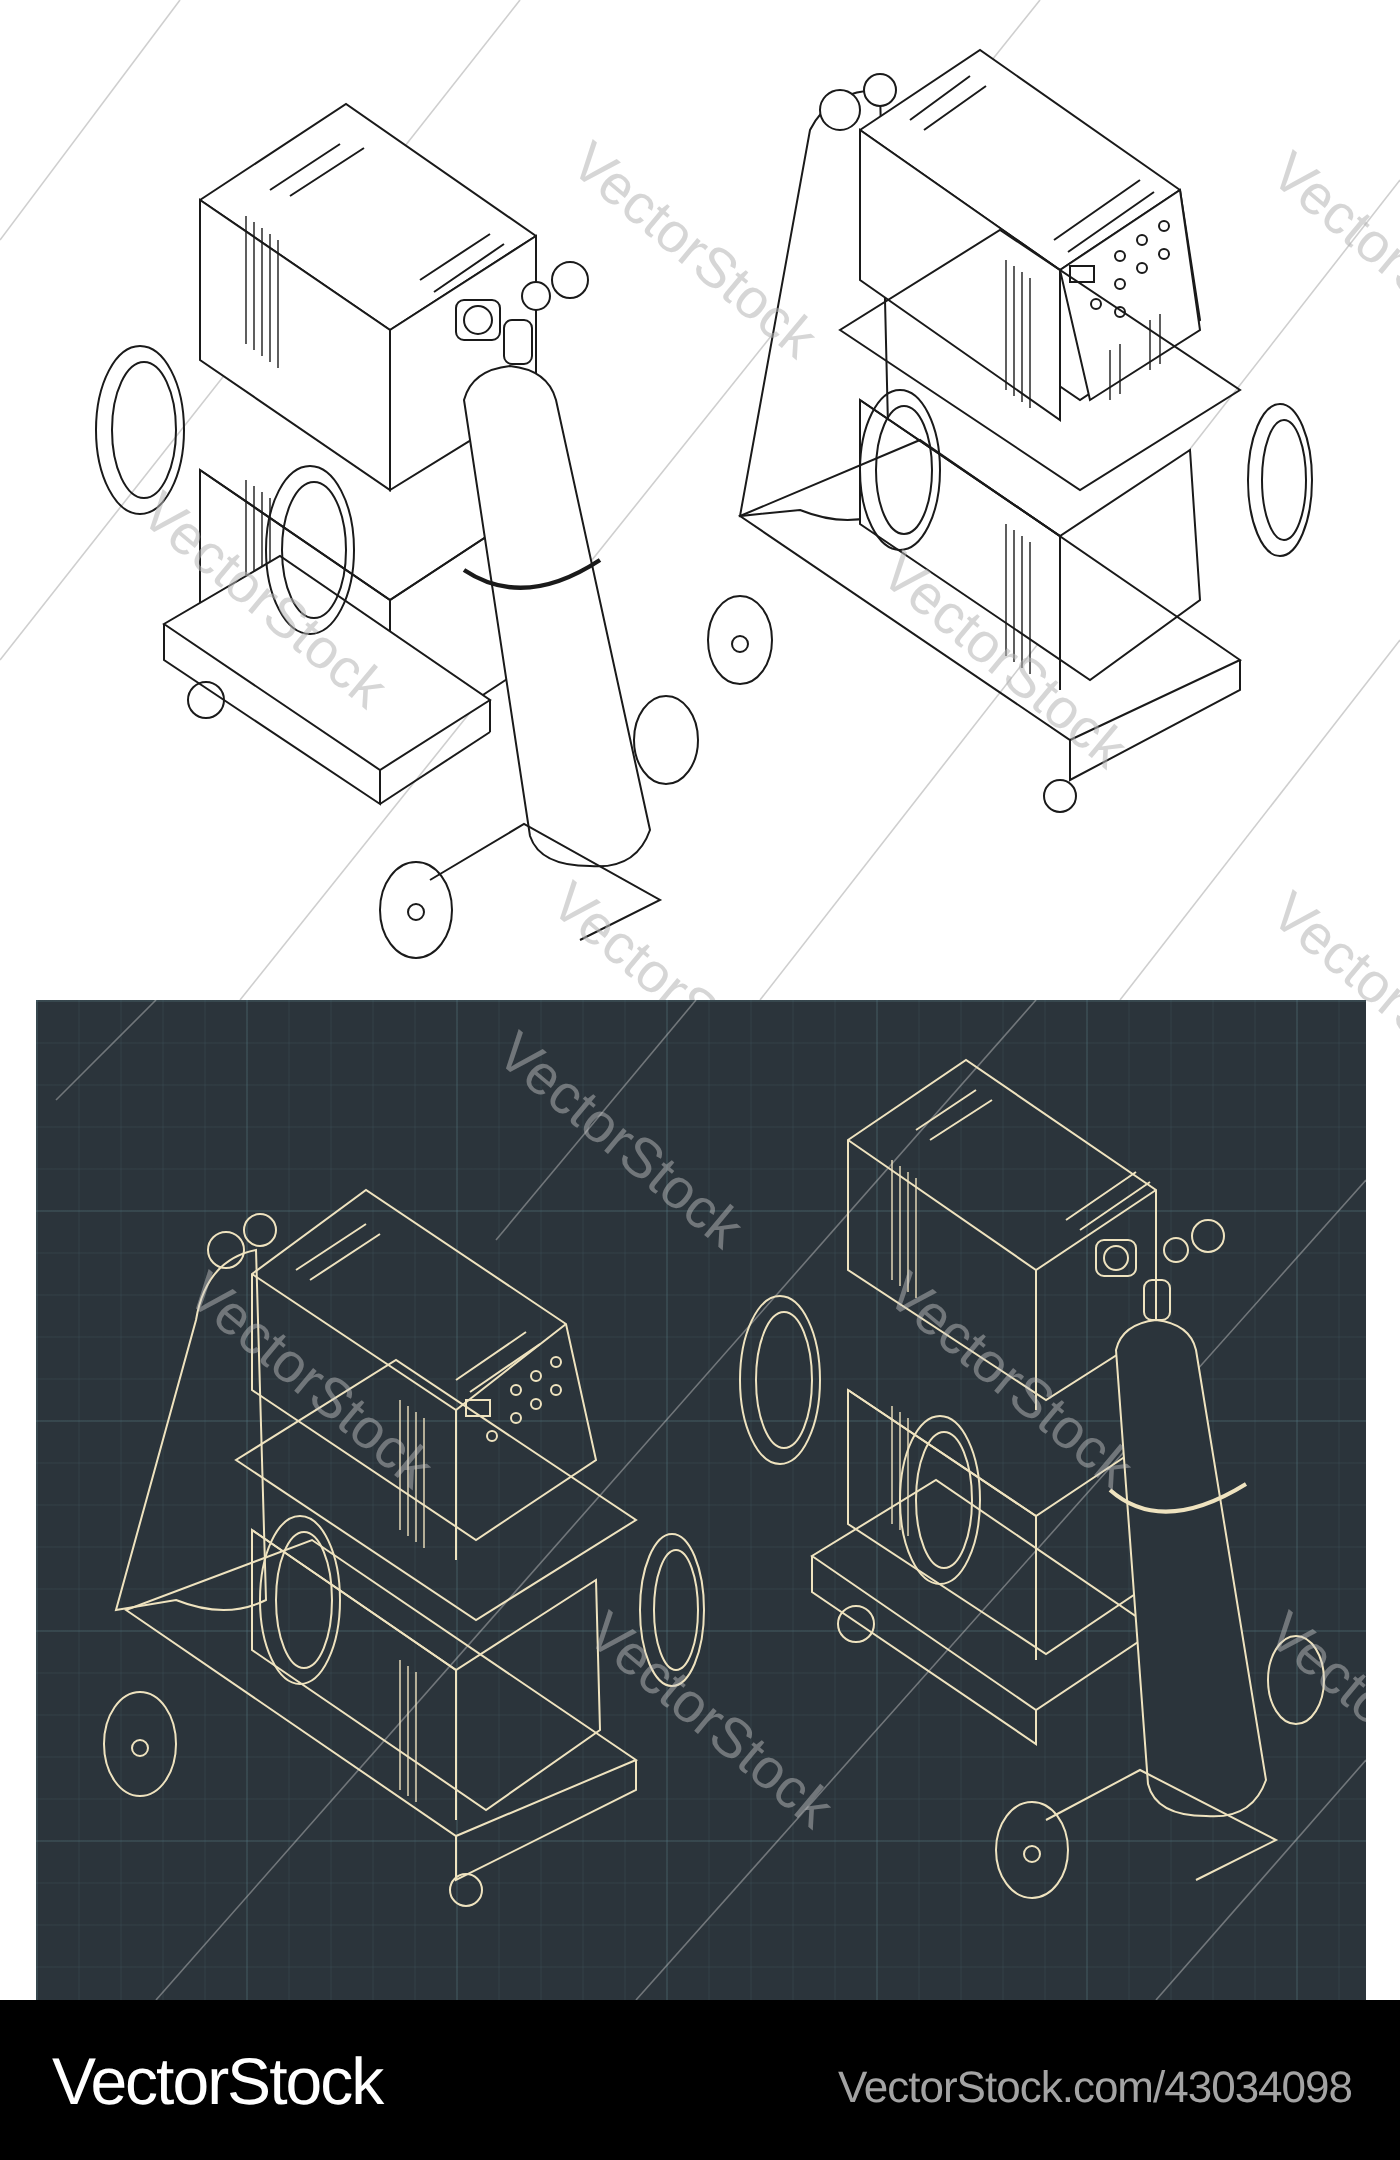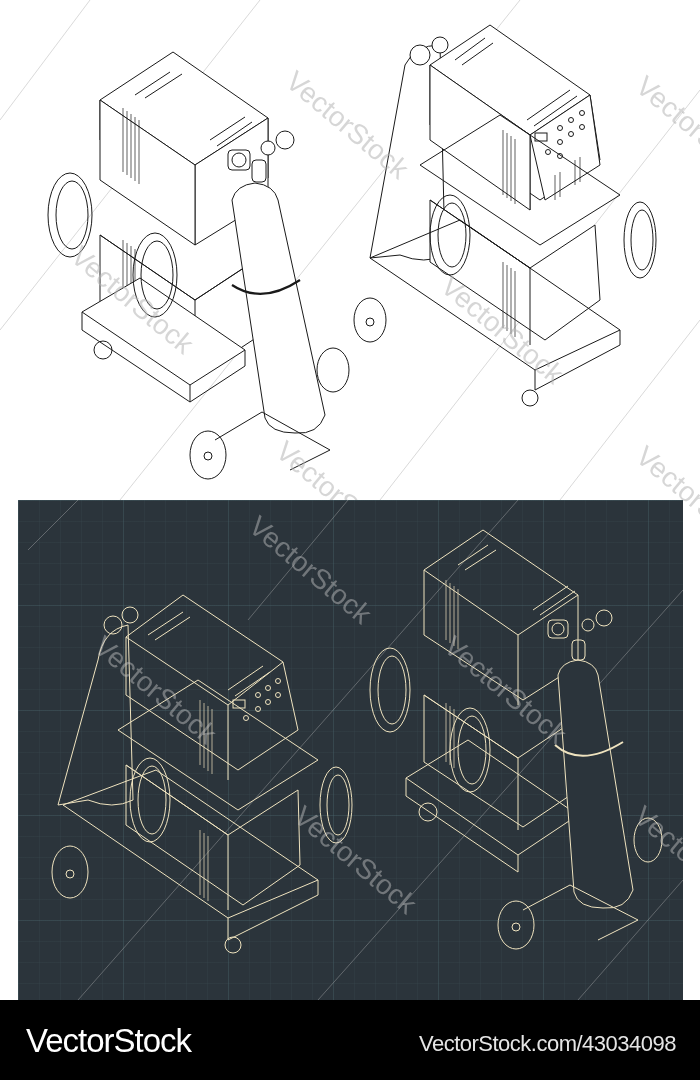--- a/index.html
+++ b/index.html
@@ -8,21 +8,21 @@
   .blue-panel { position:absolute; left:18px; top:500px; width:665px; height:500px; background:#2b343b;
     background-image:
       linear-gradient(rgba(90,130,140,0.18) 1px, transparent 1px),
       linear-gradient(90deg, rgba(90,130,140,0.18) 1px, transparent 1px),
       linear-gradient(rgba(90,130,140,0.08) 1px, transparent 1px),
       linear-gradient(90deg, rgba(90,130,140,0.08) 1px, transparent 1px);
     background-size: 105px 105px, 105px 105px, 21px 21px, 21px 21px;
     overflow:hidden; }
   .footer { position:absolute; left:0; top:1000px; width:700px; height:80px; background:#000000; }
   .footer-logo { position:absolute; left:26px; top:22px; color:#ffffff; font-size:33px; letter-spacing:-1px; }
-  .footer-url { position:absolute; right:24px; top:31px; color:#e5e5e5; font-size:22px; letter-spacing:-0.5px; }
+  .footer-url { position:absolute; right:24px; top:31px; color:#a3a3a3; font-size:22px; letter-spacing:-0.5px; }
   svg { position:absolute; left:0; top:0; }
   .wm { position:absolute; color:rgba(180,180,180,0.55); font-size:28px; transform:rotate(40deg); transform-origin:left top; white-space:nowrap; pointer-events:none; }
   .wm.dark { color:rgba(200,200,200,0.45); }
 </style>
 </head>
 <body>
 
 <div class="top-panel">
   <svg width="700" height="500">
     <g fill="none" stroke="#1a1a1a" stroke-width="1">

